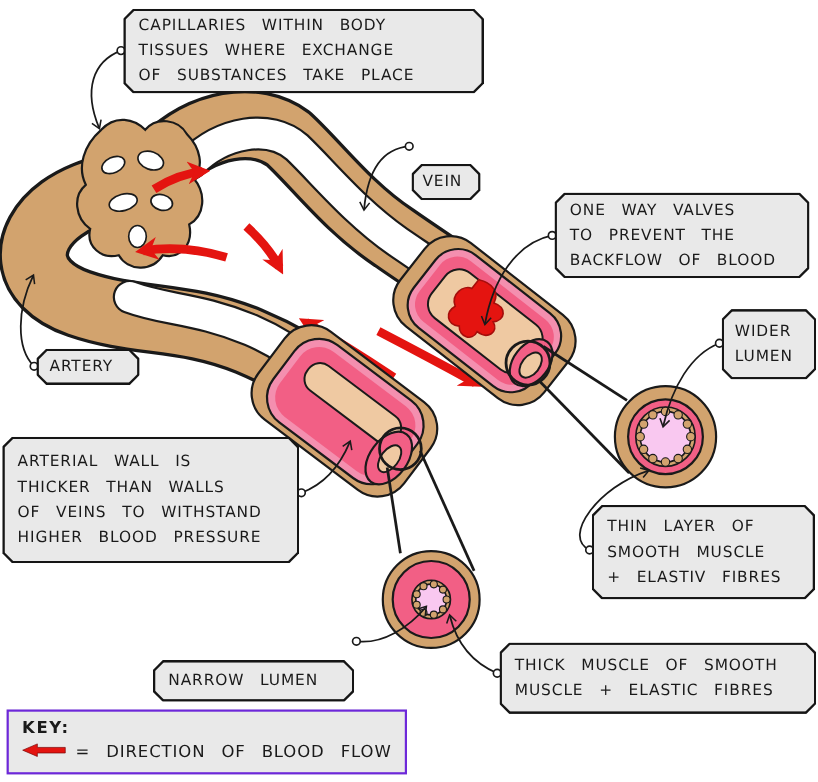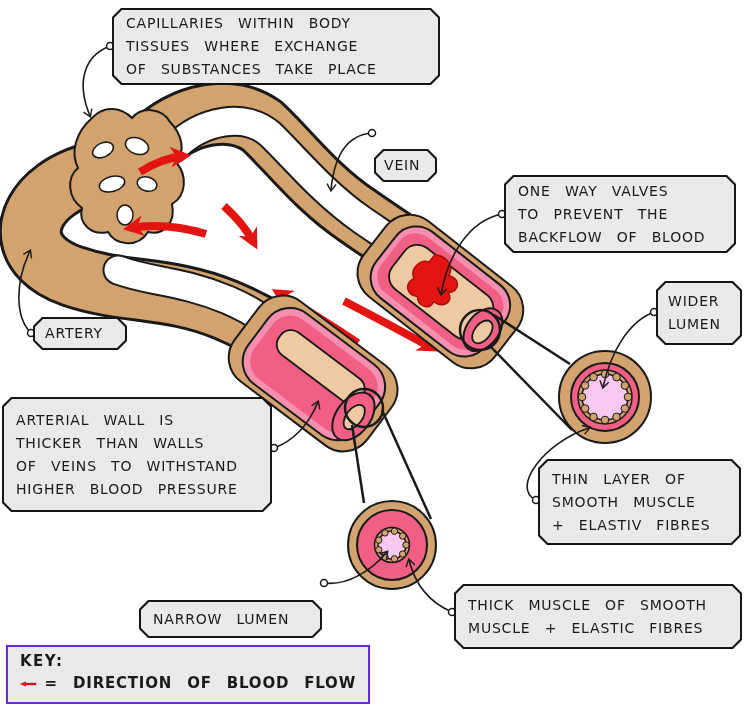--- a/index.html
+++ b/index.html
@@ -10,21 +10,21 @@
        clip-path:polygon(9px 0,calc(100% - 9px) 0,100% 9px,100% calc(100% - 9px),calc(100% - 9px) 100%,9px 100%,0 calc(100% - 9px),0 9px);}
   .tag-in{position:absolute;inset:2px;background:var(--label-bg,#e9e9e9);
        clip-path:polygon(8px 0,calc(100% - 8px) 0,100% 8px,100% calc(100% - 8px),calc(100% - 8px) 100%,8px 100%,0 calc(100% - 8px),0 8px);
        display:flex;flex-direction:column;justify-content:center;align-items:flex-start;
        padding:2px 12px;box-sizing:border-box;}
   .ln{font-size:14px;line-height:23px;letter-spacing:.8px;word-spacing:9px;white-space:nowrap;}
   .keybox{position:absolute;left:6px;top:645px;width:364px;height:59px;
        background:var(--label-bg,#e9e9e9);border:2px solid #6d28d9;box-sizing:border-box;
        padding:5px 12px;}
   .keyhead{font-weight:bold;font-size:15px;letter-spacing:1.5px;line-height:18px;}
-  .keyrow{display:flex;align-items:center;gap:8px;margin-top:2px;font-weight:bold;}
+  .keyrow{display:flex;align-items:flex-start;gap:8px;margin-top:2px;}
 </style>
 </head>
 <body>
 
 <div id="stage">
 
   <svg id="art" width="744" height="711" viewBox="0 0 744 711">
     <defs>
       <marker id="mRed" viewBox="0 0 10 10" refX="6.5" refY="5" markerWidth="2.6" markerHeight="2.6" orient="auto-start-reverse">
         <path d="M0,0 L10,5 L0,10 L3,5 Z" style="fill:var(--red)"></path>

